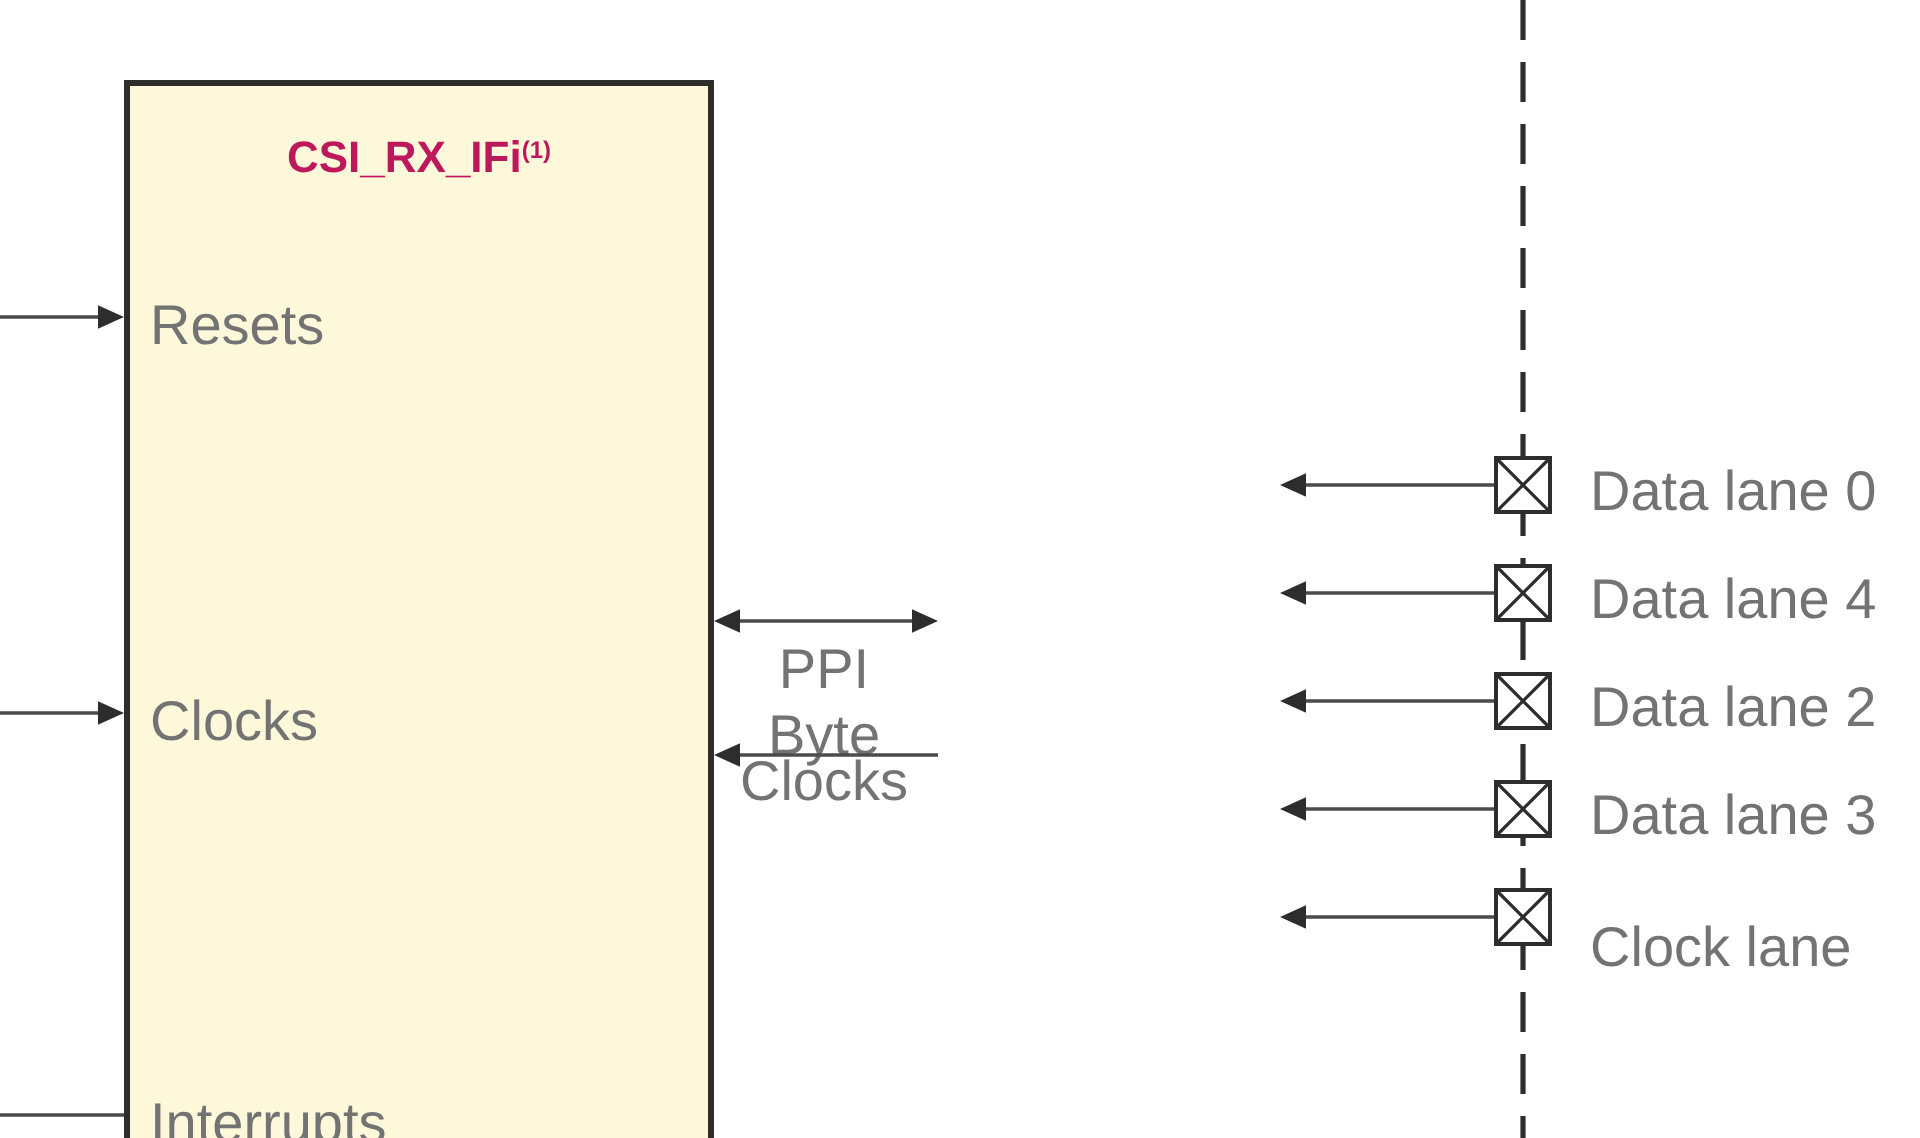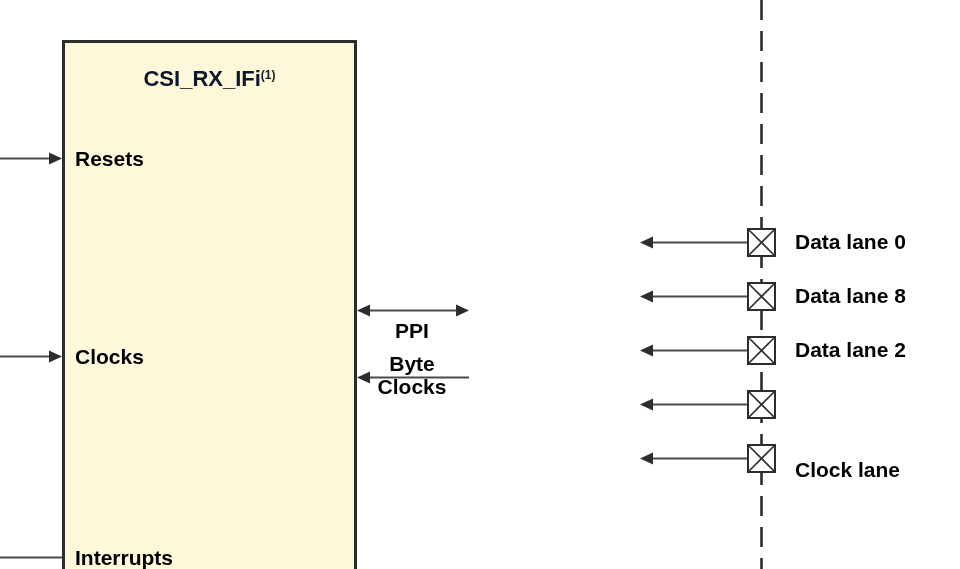--- a/index.html
+++ b/index.html
@@ -32,38 +32,37 @@
     box-sizing: border-box;
   }
   .block-csi  { left: 62px;  top: 40px;  width: 295px; height: 540px; background: #fdf8da; }
   .block-dphy { left: 469px; top: 184px; width: 170px; height: 331px; background: #cde6d3; }
   .block-title {
     position: absolute;
     left: 0; right: 0;
     text-align: center;
     font-size: 22px;
     font-weight: bold;
-    color: #0f172a;
+    color: #be185d;
     line-height: 1.1;
     white-space: nowrap;
   }
   .block-csi  .block-title { top: 24px; }
   .block-dphy .block-title { top: 137px; }
   .block-title sup {
     font-size: 12px;
     vertical-align: 7px;
     font-weight: bold;
   }
   .txt {
     position: absolute;
-    font-size: 21px;
+    font-size: 28px;
     line-height: 1.15;
-    color: #000000;
+    color: #737373;
     white-space: nowrap;
-    font-weight: bold;
   }
   .port-label { left: 10px; }
   .port-resets     { top: 104px; }
   .port-clocks     { top: 302px; }
   .port-interrupts { top: 503px; }
   .centered { transform: translateX(-50%); }
   .ppi-label        { left: 412px; top: 283px; margin-top: 36px; }
   .byteclock-line1  { left: 412px; top: 352px; }
   .byteclock-line2  { left: 412px; top: 375px; }
   .lane-label { left: 795px; }
@@ -84,22 +83,23 @@
     <span class="txt port-label port-clocks">Clocks</span>
     <span class="txt port-label port-interrupts">Interrupts</span>
   </div>
 
 
   <span class="txt centered ppi-label">PPI</span>
   <span class="txt centered byteclock-line1">Byte</span>
   <span class="txt centered byteclock-line2">Clocks</span>
 
   <span class="txt lane-label lane-0">Data lane 0</span>
-  <span class="txt lane-label lane-1">Data lane 8</span>
+  <span class="txt lane-label lane-1">Data lane 4</span>
   <span class="txt lane-label lane-2">Data lane 2</span>
+  <span class="txt lane-label lane-3">Data lane 3</span>
   <span class="txt lane-label lane-4">Clock lane</span>
 
   <svg class="wires" viewBox="0 0 960 569">
 
     <line class="dashed-boundary" x1="761.5" y1="0" x2="761.5" y2="569"></line>
 
     <g>
       <line x1="0" y1="158.5" x2="51" y2="158.5"></line>
       <polygon points="62,158.5 49,152.6 49,164.4"></polygon>
     </g>

